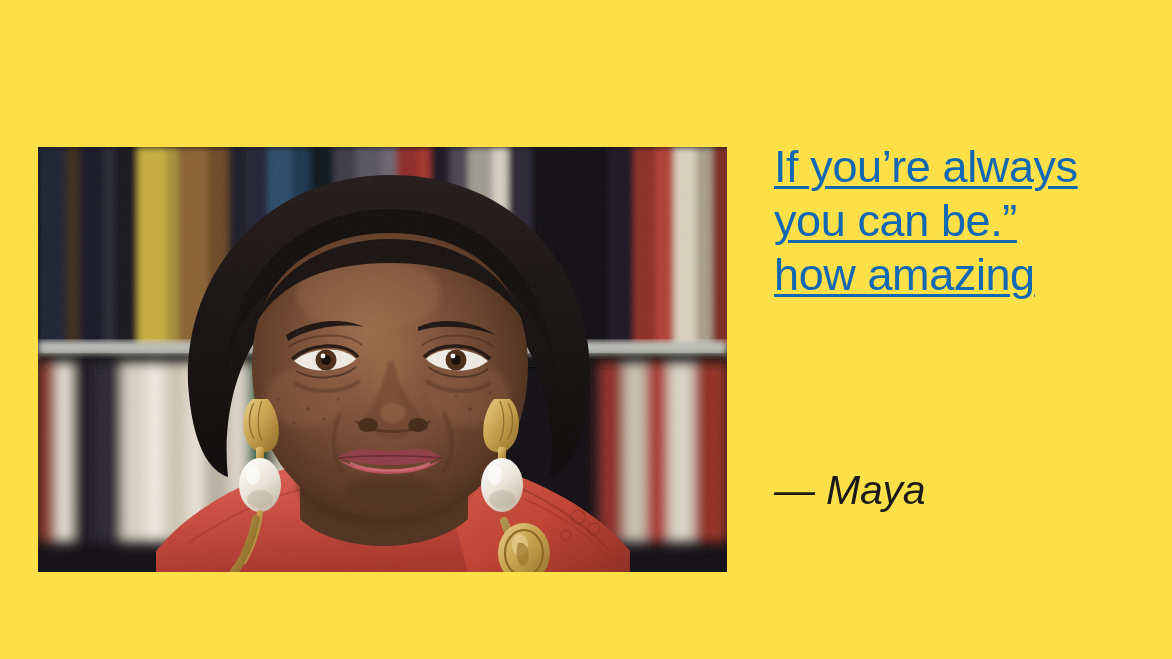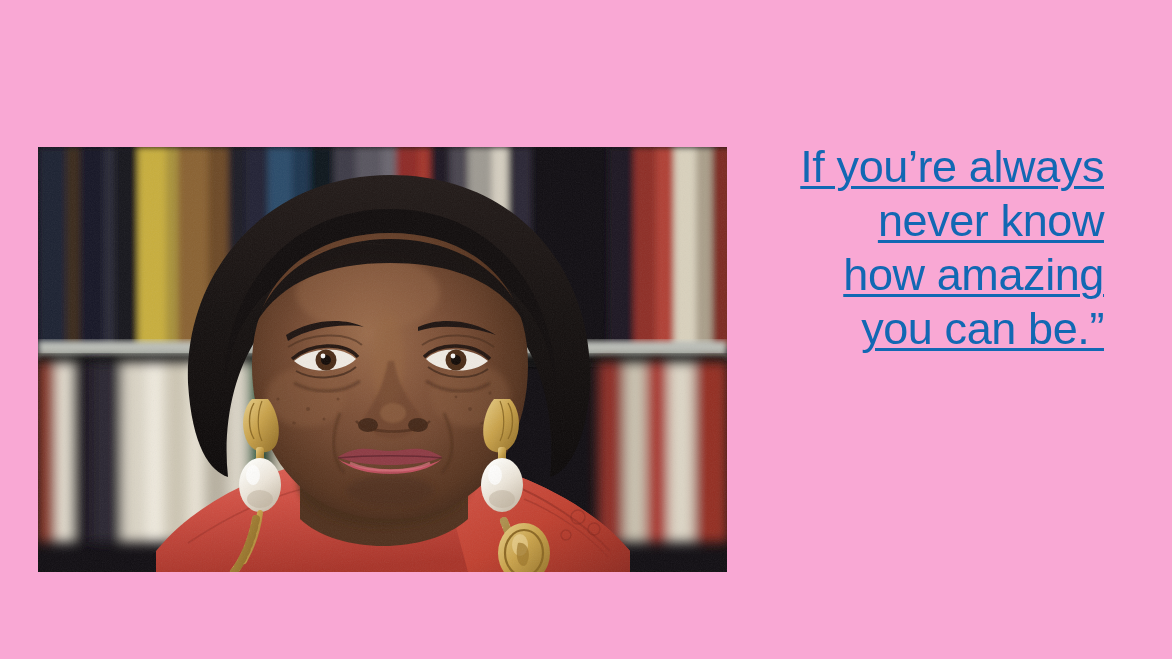--- a/index.html
+++ b/index.html
@@ -11,22 +11,21 @@
     width: 1172px;
     height: 659px;
     position: relative;
     overflow: hidden;
     font-family: "Liberation Sans", sans-serif;
   }
 
   #slide {
     position: absolute;
     inset: 0;
-    background: #f9a8d4;
-    text-align: right;
+    background: #fde047;
   }
 
   
   #photo-frame {
     position: absolute;
     left: 38px;
     top: 147px;
     width: 689px;
     height: 425px;
     overflow: hidden;
@@ -341,21 +340,21 @@
 
         <rect x="0" y="0" width="689" height="425" filter="url(#grain)" opacity="0.55"></rect>
 
         <rect x="0" y="0" width="689" height="425" fill="none"></rect>
       </g>
     </svg>
   </div>
 
   <a id="quote-block" href="#" style="text-decoration:none;">
     <span class="quote-line">If you’re always</span>
-    <span class="quote-line">never know</span>
+    <span class="quote-line">you can be.”</span>
     <span class="quote-line">how amazing</span>
-    <span class="quote-line">you can be.”</span>
   </a>
 
   <div id="attribution">
+    <span class="attrib-line">— Maya</span>
   </div>
 
 </div>
 
 </body></html>

